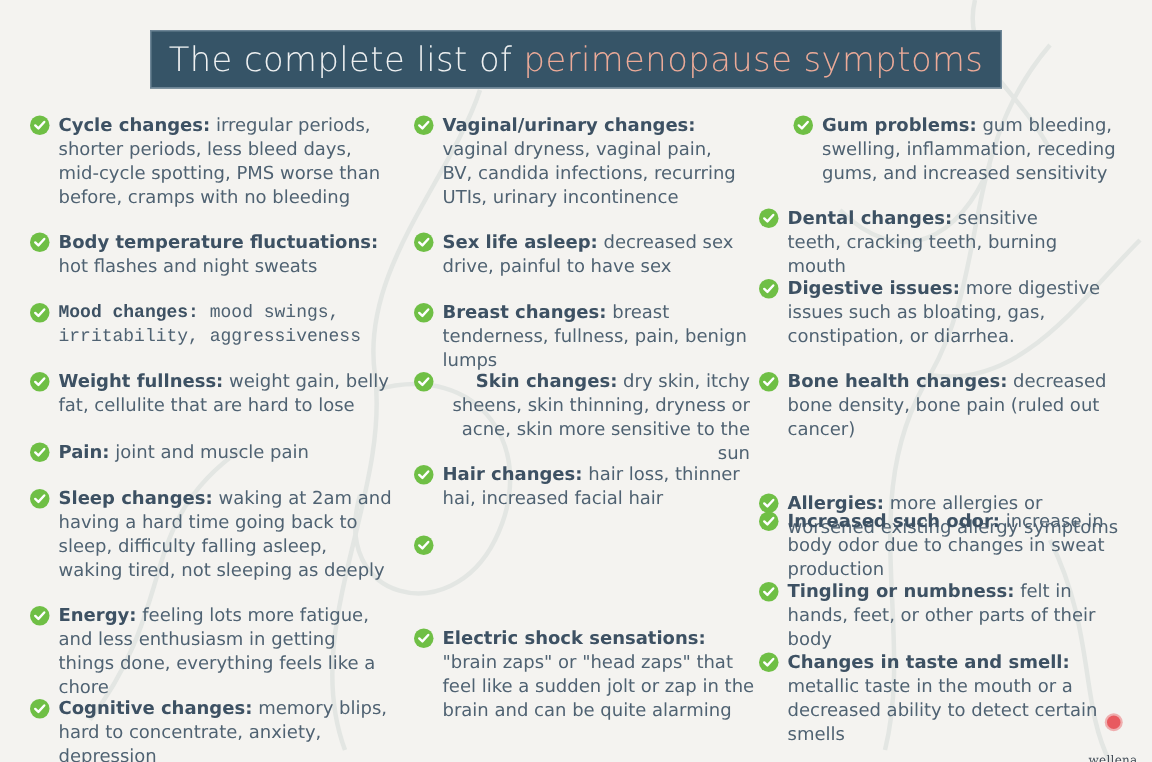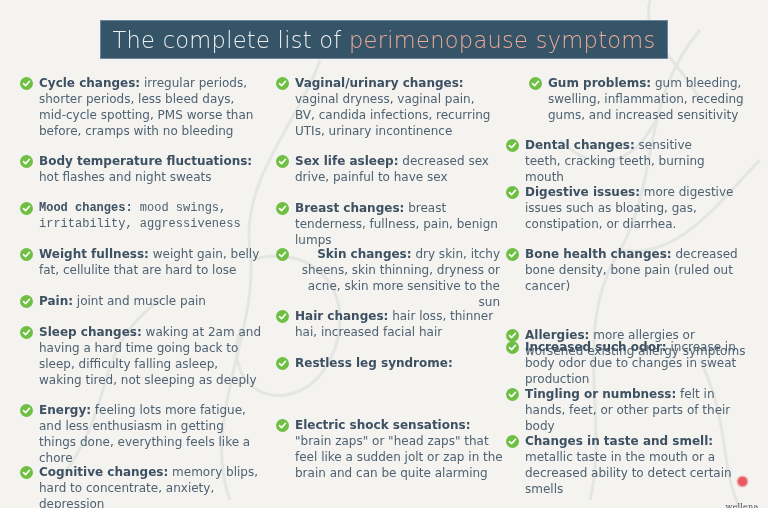--- a/index.html
+++ b/index.html
@@ -192,21 +192,21 @@
         </svg>
       </span>
     <b>Hair changes:</b> <span>hair loss, thinner hai, increased facial hair</span>
   </div>
   <div class="item" style="top:280px; width:210px;">
     <span class="check">
         <svg width="9" height="9" viewBox="0 0 9 9">
           <path d="M1.5 4.6 L3.6 6.6 L7.5 2.3" stroke="#fff" stroke-width="1.6" fill="none" stroke-linecap="round" stroke-linejoin="round"></path>
         </svg>
       </span>
-    <b style="display:block;">Restless leg syndrome:</b>
+    
   </div>
   <div class="item" style="top:342px; width:210px;">
     <span class="check">
         <svg width="9" height="9" viewBox="0 0 9 9">
           <path d="M1.5 4.6 L3.6 6.6 L7.5 2.3" stroke="#fff" stroke-width="1.6" fill="none" stroke-linecap="round" stroke-linejoin="round"></path>
         </svg>
       </span>
     <b>Electric shock sensations:</b> <span>"brain zaps" or "head zaps" that feel like a sudden jolt or zap in the brain and can be quite alarming</span>
   </div>
 </div>

